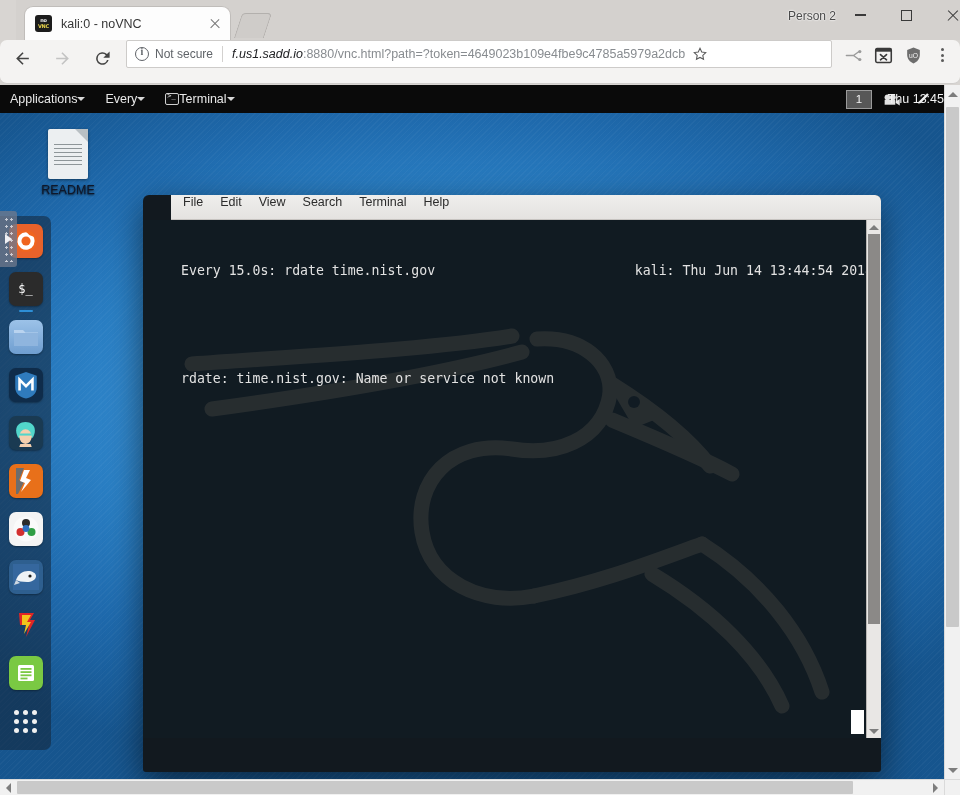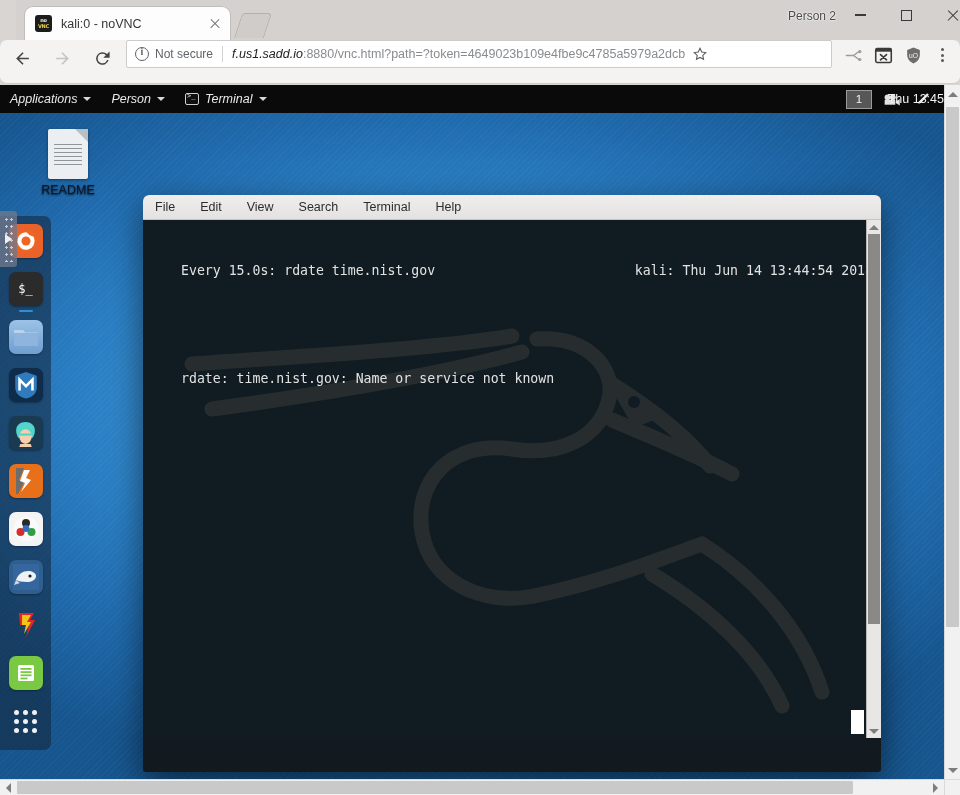--- a/index.html
+++ b/index.html
@@ -143,21 +143,21 @@
     content: ""; position: absolute; inset: 0;
     background: repeating-linear-gradient(135deg, rgba(255,255,255,.030) 0 1px, rgba(0,0,0,0) 1px 4px);
   }
 
   
   .kpanel {
     position: absolute; left: 0; top: 0; width: 944px; height: 28px;
     background: #0a0a0a; display: flex; align-items: center;
     color: #e9e9e9; font-size: 12.5px;
   }
-  .kmenu { display: flex; align-items: center; height: 28px; padding: 0 10px; gap: 6px; font-style: italic; }
+  .kmenu { display: flex; align-items: center; height: 28px; padding: 0 10px; gap: 0; }
   .kmenu .caret {
     width: 0; height: 0; border-left: 4px solid transparent;
     border-right: 4px solid transparent; border-top: 4.5px solid #d8d8d8;
   }
   .term-ico {
     width: 14px; height: 12px; border: 1.3px solid #cfcfcf; border-radius: 2px;
     position: relative; background: #101010; flex: none;
   }
   .term-ico::before {
     content: ">_"; position: absolute; left: 1px; top: -2.5px;
@@ -258,21 +258,21 @@
   .tb-x::before, .tb-x::after {
     content: ""; position: absolute; left: 0.5px; top: 5px;
     width: 10px; height: 1.7px; background: #ededed;
   }
   .tb-x::before { transform: rotate(45deg); }
   .tb-x::after { transform: rotate(-45deg); }
 
   .menubar {
     height: 25px; background: linear-gradient(to bottom, #efeeec, #e4e2e0);
     border-bottom: 1px solid #c6c3c0;
-    display: flex; align-items: center; padding-left: 12px; gap: 25px;
+    display: flex; align-items: flex-start; padding-left: 12px; gap: 17px; margin-left: 28px;
   }
   .menubar span { font-size: 12.5px; color: #2c2c2c; }
 
   .termbody {
     position: relative; height: 518px; background: #111b22; overflow: hidden; padding-left: 34px;
   }
   .dragon {
     position: absolute; left: 50%; top: 50%; transform: translate(-50%,-50%);
     width: 660px; height: 470px; opacity: .18;
   }
@@ -431,21 +431,21 @@
 
     <div class="viewport">
       <div class="wallpaper"></div>
 
       <div class="kpanel">
         <div class="kmenu">
           <span>Applications</span>
           <span class="caret"></span>
         </div>
         <div class="kmenu">
-          <span>Person</span>
+          <span>Every</span>
           <span class="caret"></span>
         </div>
         <div class="kmenu">
           <span class="term-ico"></span>
           <span>Terminal</span>
           <span class="caret"></span>
         </div>
         <div class="kclock">Thu 13:45</div>
         <div class="kright">
           <div class="wspace">1</div>

